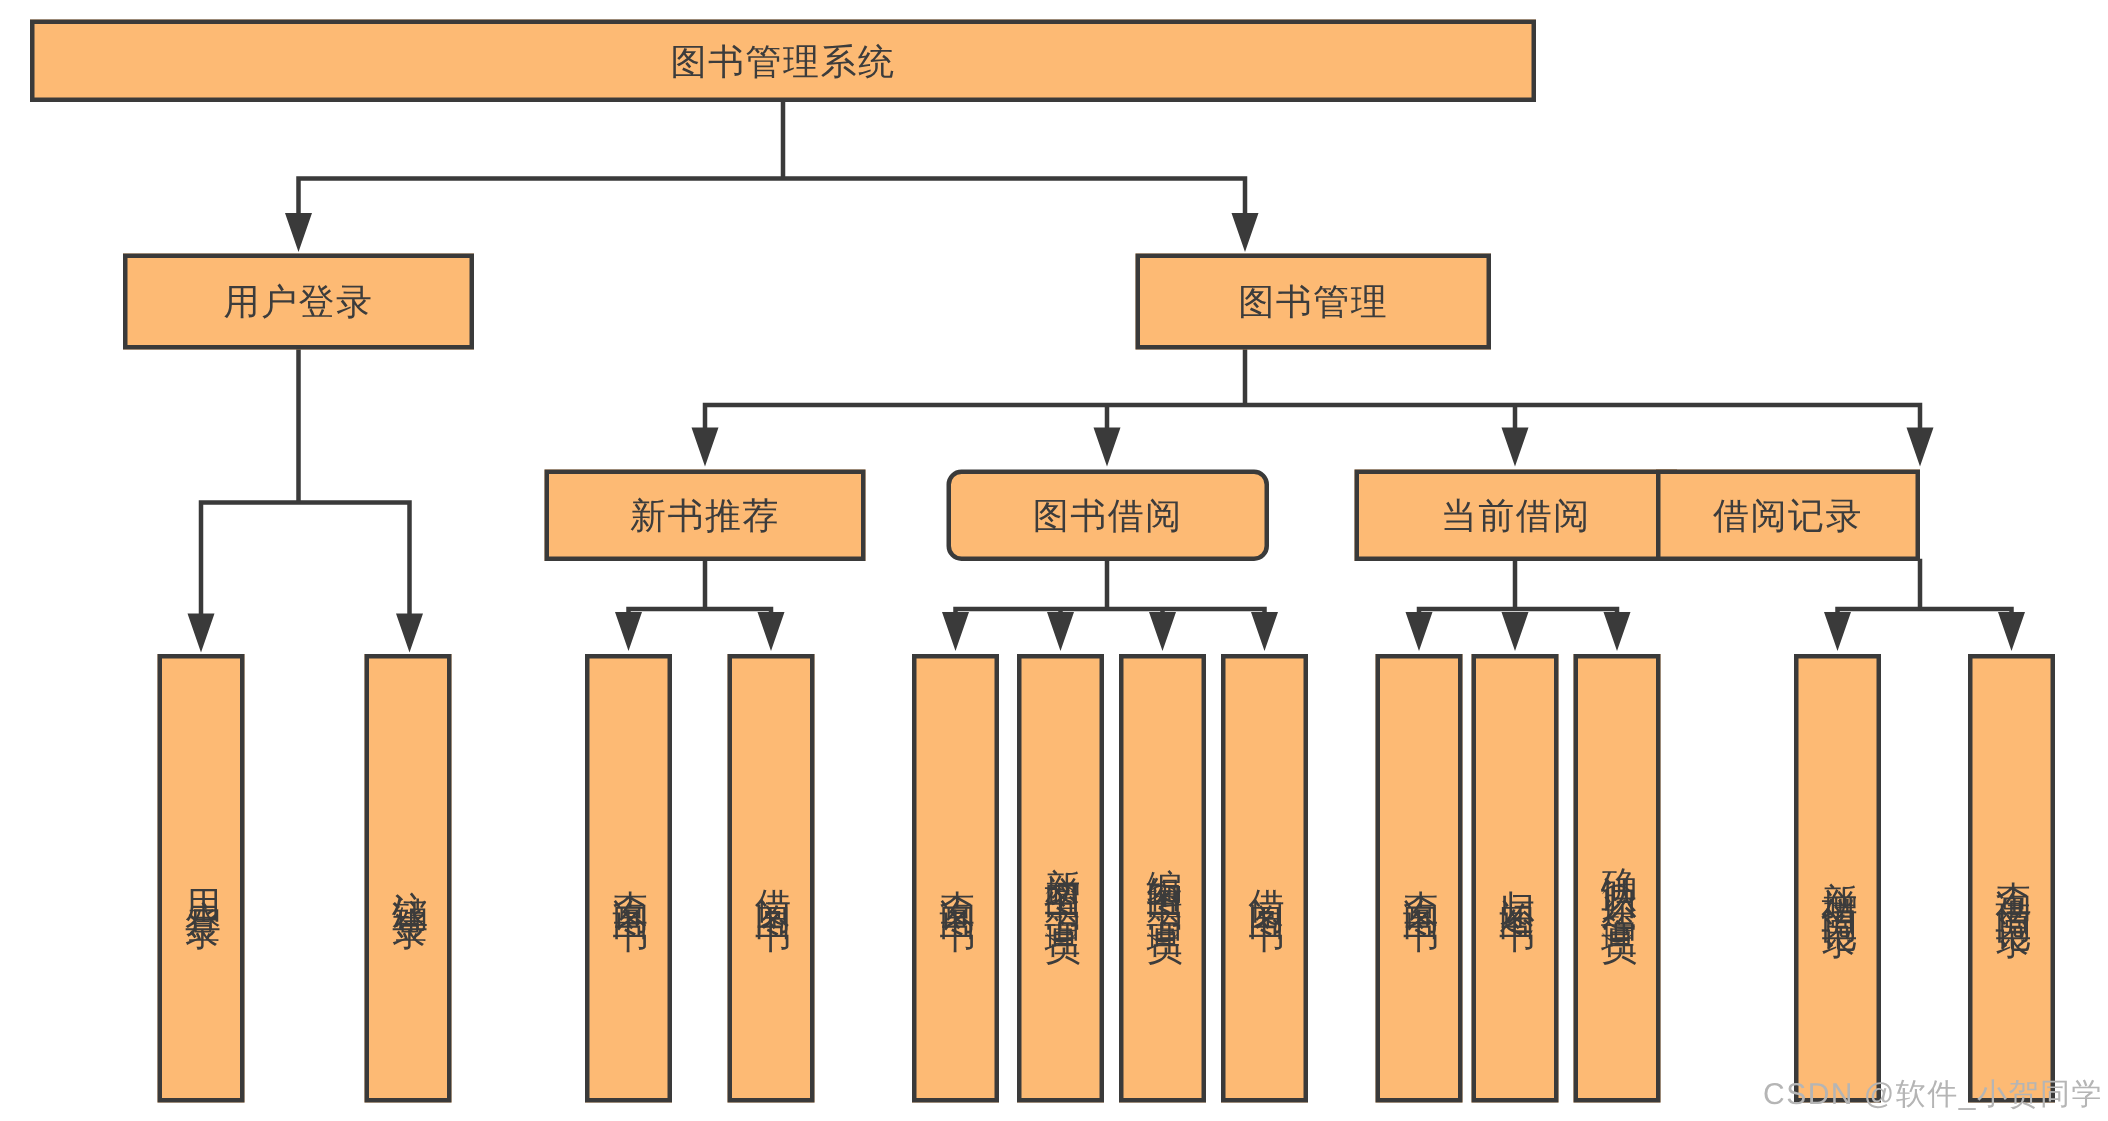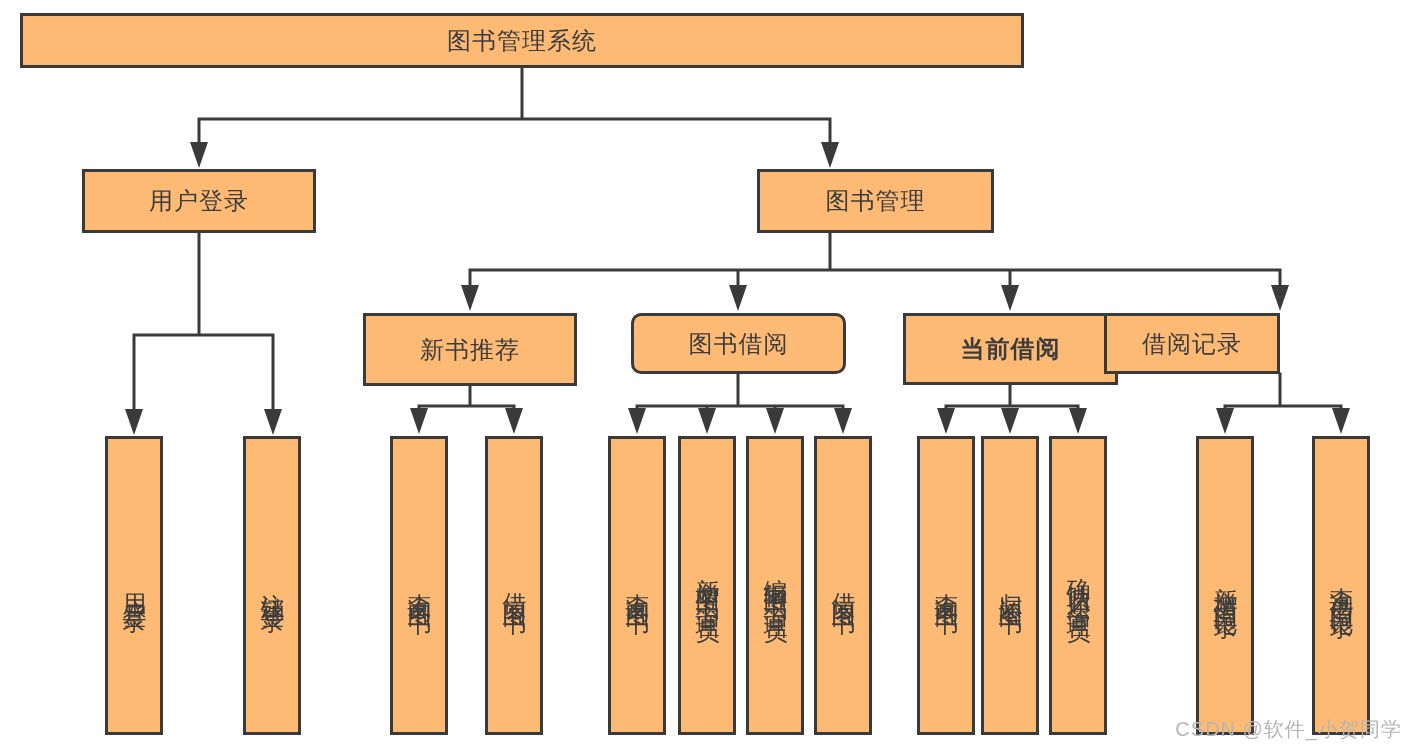--- a/index.html
+++ b/index.html
@@ -16,23 +16,23 @@
   }
   .ht { font-size:24px; letter-spacing:1px; white-space:nowrap; }
   .vt { writing-mode:vertical-lr; text-orientation:mixed; font-size:24px;
         letter-spacing:6px; line-height:1.2; white-space:nowrap; }
   .watermark { position:absolute; z-index:3; right:3px; bottom:4px; font-size:20px;
                color:#b5b5b5; letter-spacing:1px; white-space:nowrap;margin-top:32px; }
 
   #n-root           { left:20px;   top:13px;  width:1004px; height:55px; }
   #n-user-login     { left:82px;   top:169px; width:234px;  height:64px; }
   #n-book-mgmt      { left:711px;  top:169px; width:237px;  height:64px;margin-left:46px; }
-  #n-new-book       { left:363px;  top:313px; width:214px;  height:73px;font-family:Liberation Serif, serif; }
+  #n-new-book       { left:363px;  top:313px; width:214px;  height:61px;font-family:Liberation Serif, serif; }
   #n-book-borrow    { left:631px;  top:313px; width:215px;  height:61px;border-radius:10px; }
-  #n-current-borrow { left:903px;  top:313px; width:215px;  height:72px;font-weight:bold; }
+  #n-current-borrow { left:903px;  top:313px; width:215px;  height:61px; }
   #n-borrow-record  { left:1104px; top:313px; width:176px;  height:61px; }
 
   .leaf { top:436px; width:58px; height:299px; }
   #n-leaf-user-login     { left:105px;  }
   #n-leaf-logout         { left:243px;  }
   #n-leaf-query-newrec   { left:390px;  }
   #n-leaf-borrow-newrec  { left:485px;  }
   #n-leaf-query-borrow   { left:608px;  }
   #n-leaf-add-book       { left:678px;  }
   #n-leaf-edit-book      { left:746px;  }

